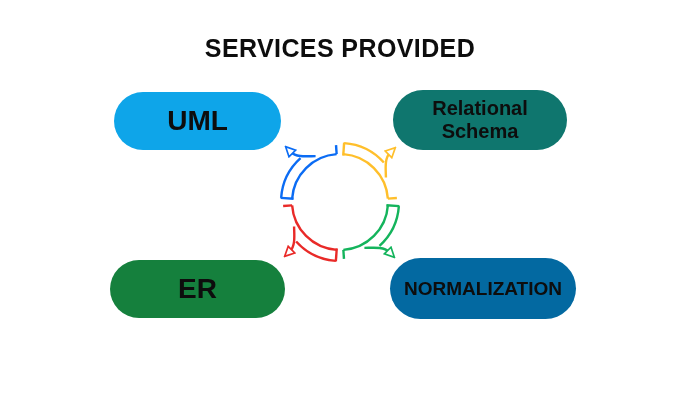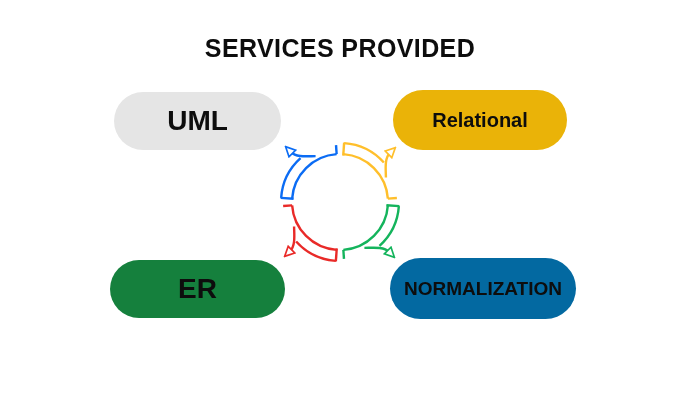--- a/index.html
+++ b/index.html
@@ -85,25 +85,26 @@
       </g>
       <g fill="none" stroke="#0B6CF4" stroke-width="2.4" stroke-linecap="butt">
         <path d="M293.61,198.76 L280.64,197.85"></path>
         <path d="M281.14,197.88 A59,59 0 0 1 300.52,158.15"></path>
         <path d="M292.12,198.65 A48,48 0 0 1 336.65,154.12"></path>
         <path d="M336.65,154.12 L336.02,145.14"></path>
         <path d="M315.59,156.09 C307.88,156.13 296.54,157.78 290.94,152.07" marker-end="url(#ah-3)"></path>
       </g>
     </svg>
   <div id="pill-layer">
-      <div class="pill" style="left: 114px; top: 92px; width: 167px; height: 58px; background: #e5e5e5; border-radius: 29px; font-size: 28px;">
+      <div class="pill" style="left: 114px; top: 92px; width: 167px; height: 58px; background: #0ea5e9; border-radius: 29px; font-size: 28px;">
         <div class="pill-line">UML</div>
       </div>
-      <div class="pill" style="left: 393px; top: 90px; width: 174px; height: 60px; background: #eab308; border-radius: 30px; font-size: 20px;">
+      <div class="pill" style="left: 393px; top: 90px; width: 174px; height: 60px; background: #0f766e; border-radius: 30px; font-size: 20px;">
         <div class="pill-line">Relational</div>
+        <div class="pill-line">Schema</div>
       </div>
       <div class="pill" style="left: 110px; top: 260px; width: 175px; height: 58px; background: #15803d; border-radius: 29px; font-size: 28px;">
         <div class="pill-line">ER</div>
       </div>
       <div class="pill" style="left: 390px; top: 258px; width: 186px; height: 61px; background: #0369a1; border-radius: 30.5px; font-size: 19px;">
         <div class="pill-line">NORMALIZATION</div>
       </div>
     </div>
 </div>
 

